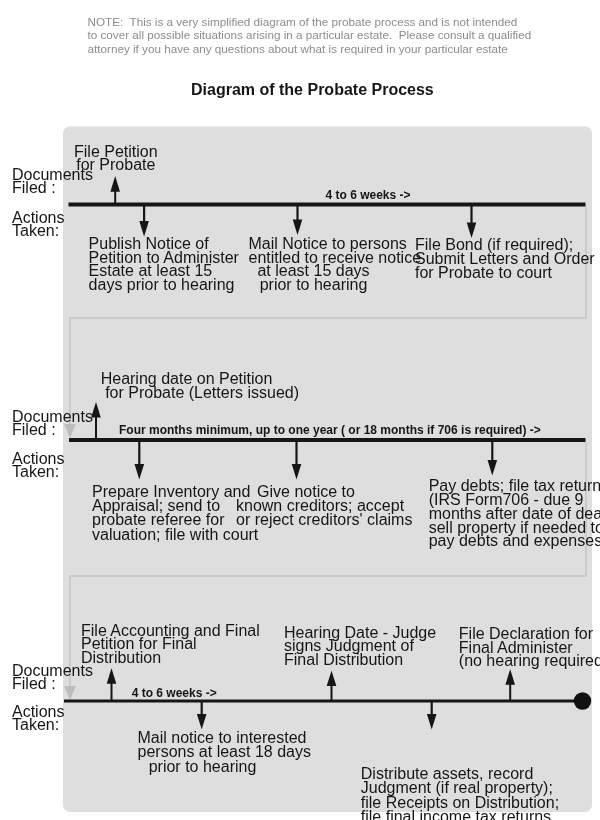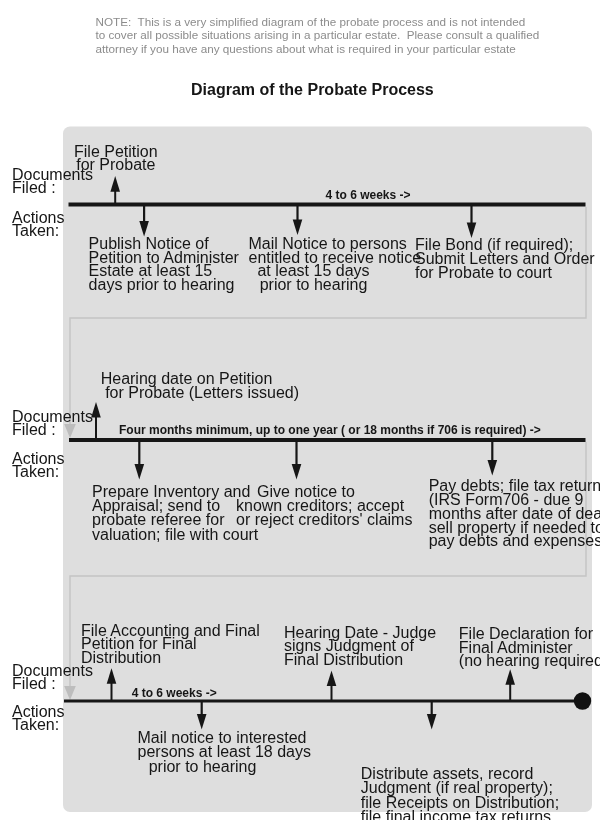--- a/index.html
+++ b/index.html
@@ -105,21 +105,21 @@
   <g>
     <line x1="201.7" y1="701" x2="201.7" y2="715" stroke="#161616" stroke-width="2.2"></line>
     <polygon points="201.7,729.5 196.9,714 206.5,714" fill="#161616"></polygon>
   </g>
   <g>
     <line x1="431.7" y1="701" x2="431.7" y2="715" stroke="#161616" stroke-width="2.2"></line>
     <polygon points="431.7,729.5 426.9,714 436.5,714" fill="#161616"></polygon>
   </g>
 </svg>
 
-<div class="lbl note" style="left:87.5px; top:14.8px;margin-left:8px;">NOTE:  This is a very simplified diagram of the probate process and is not intended
+<div class="lbl note" style="left:87.5px; top:14.8px;">NOTE:  This is a very simplified diagram of the probate process and is not intended
 to cover all possible situations arising in a particular estate.  Please consult a qualified
 attorney if you have any questions about what is required in your particular estate</div>
 
 <div class="lbl title" style="left:191px; top:81.8px;">Diagram of the Probate Process</div>
 
 <div class="lbl side" style="top:167.9px;">Documents
 Filed :</div>
 <div class="lbl side" style="top:210.5px;">Actions
 Taken:</div>
 

